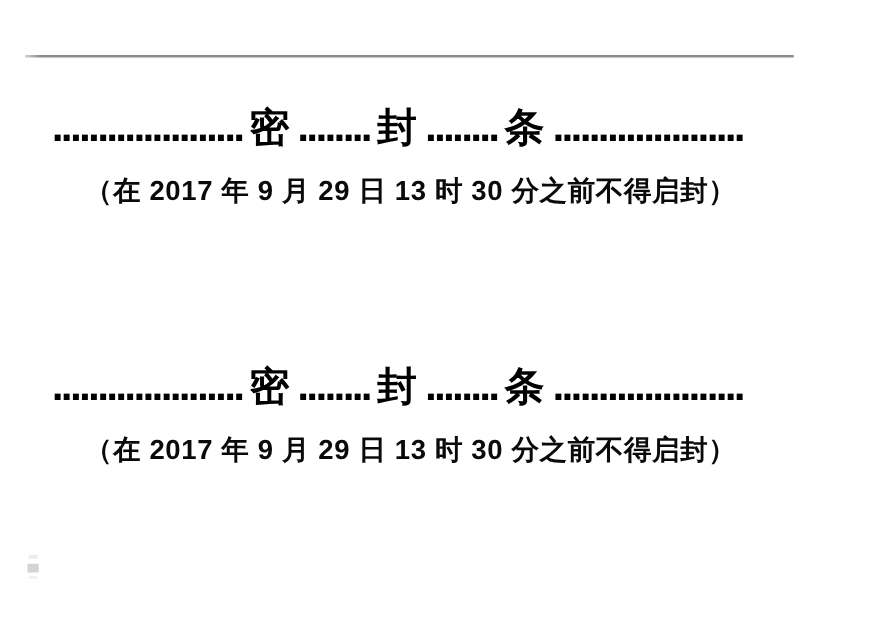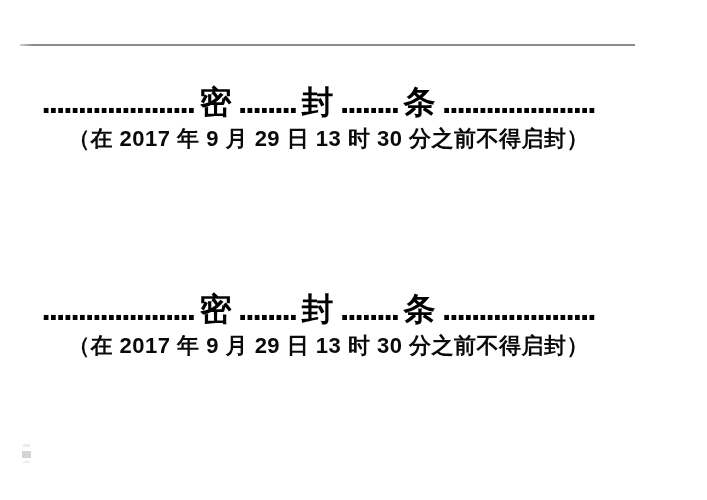--- a/index.html
+++ b/index.html
@@ -57,21 +57,21 @@
   }
   .seal-char {
     font-family: "DejaVu Serif", serif;
     font-weight: bold;
     font-size: 32px;
     margin: 0 6px;
     color: #000000;
   }
 
   .notice {
-    margin-top: 4px;
+    margin-top: 18px;
     font-family: "Liberation Sans", sans-serif;
     font-weight: bold;
     font-size: 22px;
     line-height: 30px;
     letter-spacing: 0.5px;
     color: var(--text, #0a0a0a);
     padding-left: 22px;
   }
 
   

